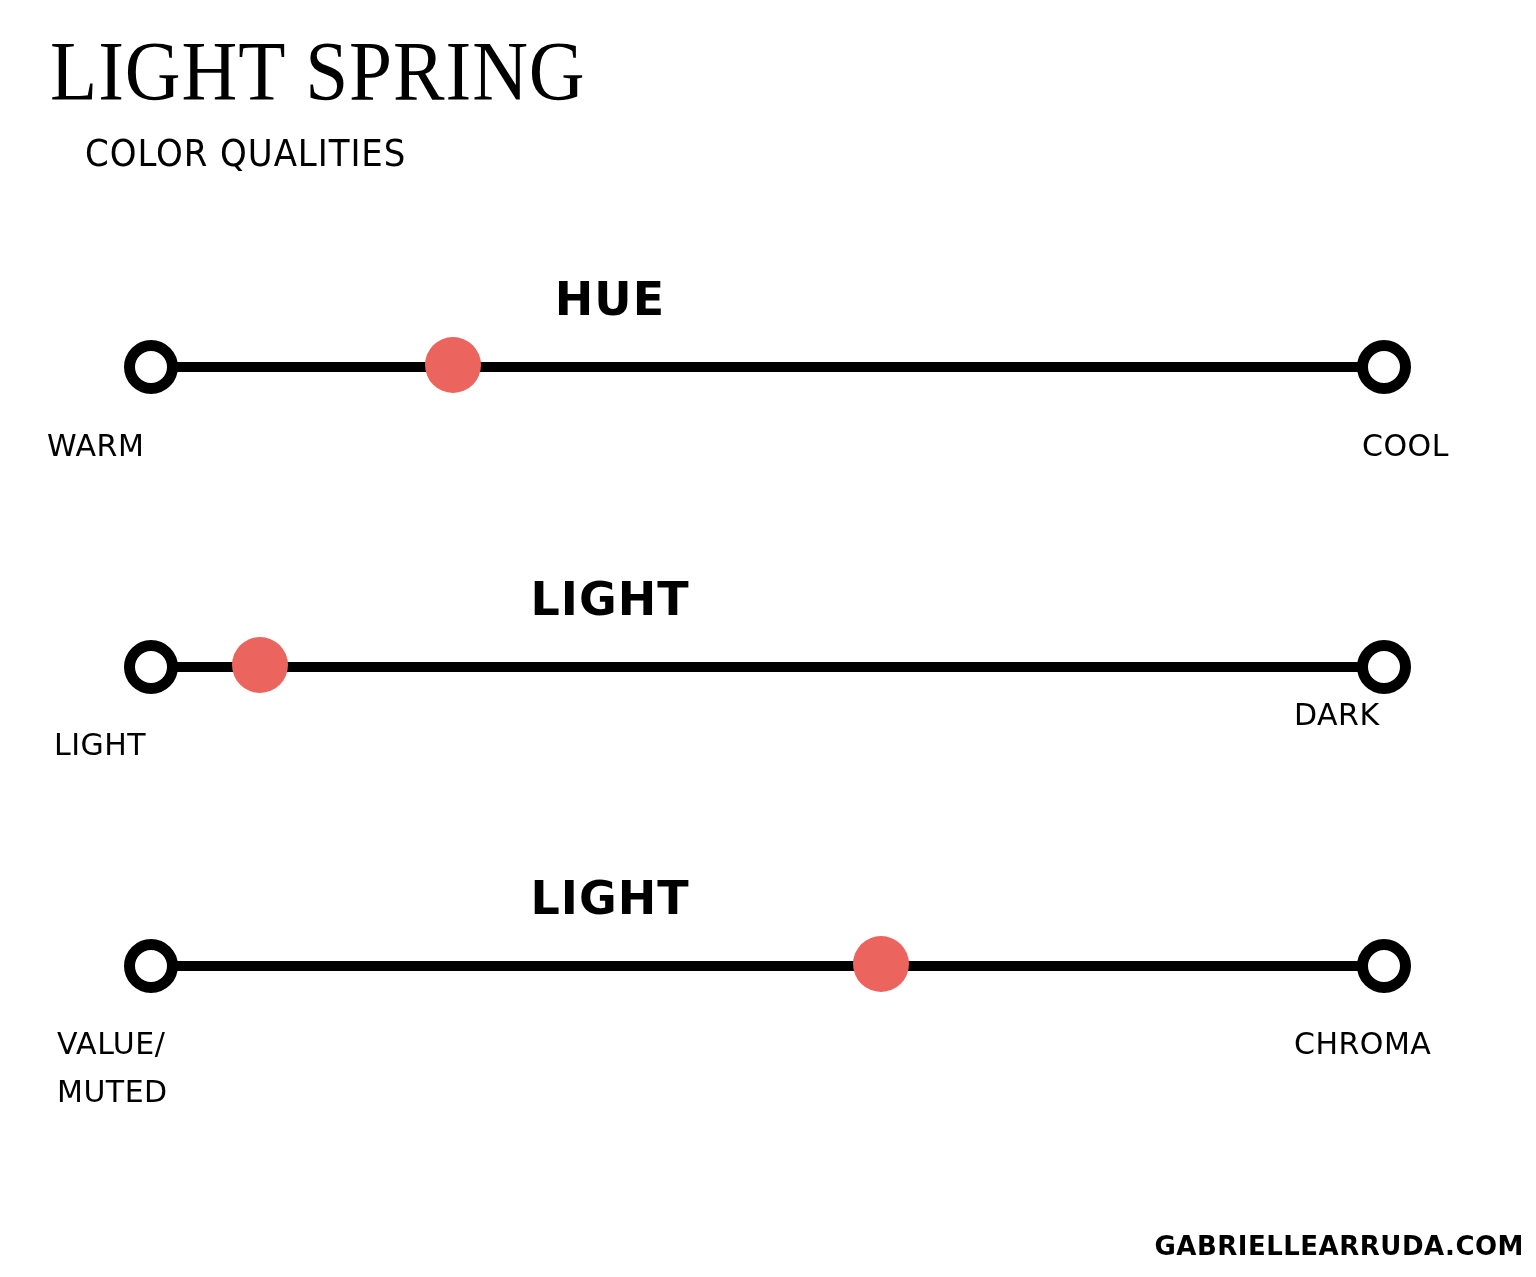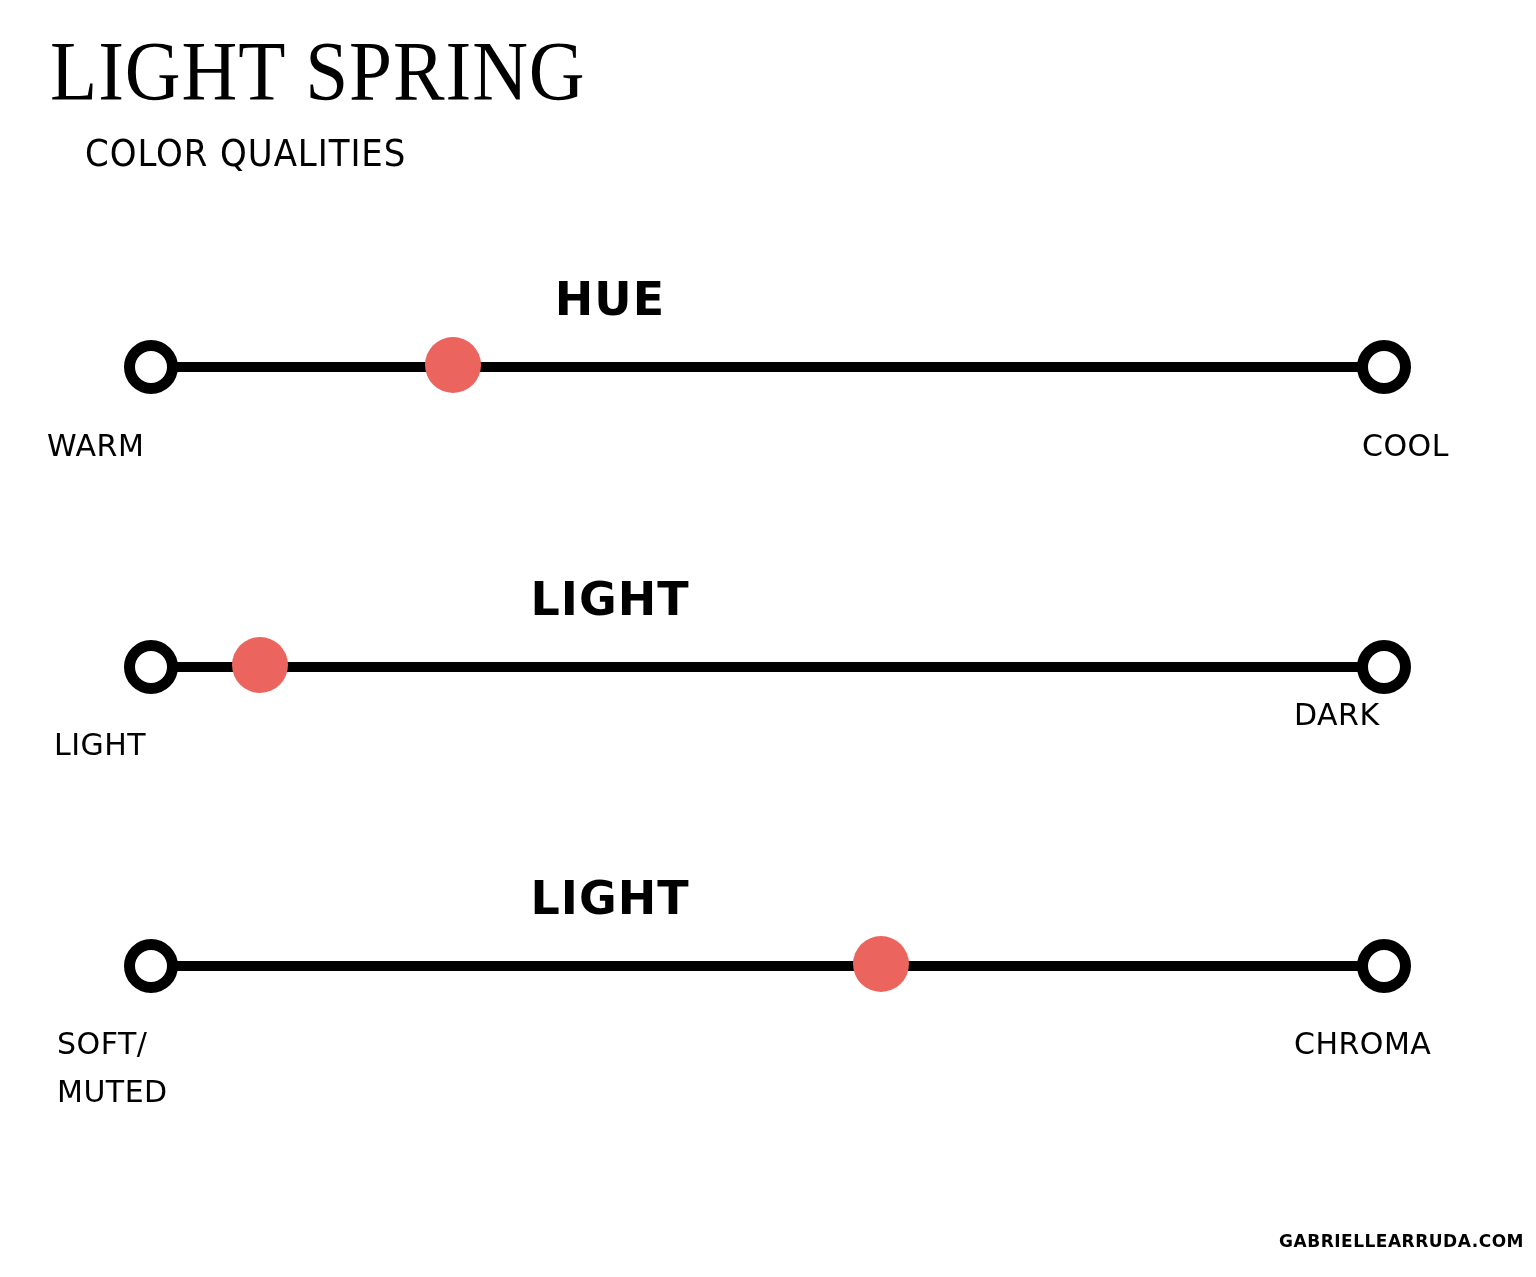--- a/index.html
+++ b/index.html
@@ -4,21 +4,21 @@
 <style>
   html, body { margin: 0; padding: 0; background: #ffffff; }
   body { width: 1536px; height: 1277px; position: relative; overflow: hidden; font-family: "DejaVu Sans", sans-serif; color: #000; }
   .title { position: absolute; left: 50px; top: 30px; font-family: "Liberation Serif", serif; font-size: 84px; letter-spacing: 1px; line-height: 1; transform: scaleX(0.92); transform-origin: left; }
   .subtitle { position: absolute; left: 85px; top: 132px; font-size: 37px; letter-spacing: 1px; font-family: "DejaVu Sans", sans-serif; transform: scaleX(0.92); transform-origin: left; }
   .scale-heading { position: absolute; left: 0; width: 1220px; text-align: center; font-weight: bold; font-size: 46px; letter-spacing: 1px; }
   .track { position: absolute; left: 151px; width: 1233px; height: 10px; background: #000; margin-top: -5px; }
   .endpoint { position: absolute; width: 32px; height: 32px; border: 11px solid #000; border-radius: 50%; background: #fff; margin-left: -27px; margin-top: -27px; }
   .marker { position: absolute; width: 56px; height: 56px; border-radius: 50%; margin-left: -28px; margin-top: -30px; }
   .end-label { position: absolute; font-size: 30px; font-weight: 500; width: 200px; margin-left: -100px; line-height: 48px; letter-spacing: 0.5px; }
-  .footer { position: absolute; right: 12px; top: 1231px; font-size: 17px; font-weight: bold; letter-spacing: 0.5px; }
+  .footer { position: absolute; right: 12px; top: 1231px; font-size: 26px; font-weight: bold; letter-spacing: 0.5px; }
 </style>
 </head>
 <body>
 
 <div class="title">LIGHT SPRING</div>
 <div class="subtitle">COLOR QUALITIES</div>
 
 <div>
   <div class="scale-heading" style="top:272px">HUE</div>
   <div class="track" style="top:367px"></div>
@@ -38,17 +38,17 @@
   <div class="end-label" style="left:154px; top:721px">LIGHT</div>
   <div class="end-label" style="left:1394px; top:691px">DARK</div>
 </div>
 
 <div>
   <div class="scale-heading" style="top:871px">LIGHT</div>
   <div class="track" style="top:966px"></div>
   <div class="endpoint" style="left:151px; top:966px"></div>
   <div class="endpoint" style="left:1384px; top:966px"></div>
   <div class="marker js-marker" style="top: 966px; left: 880.936px; background: rgb(236, 100, 94);"></div>
-  <div class="end-label" style="left:147px; top:1020px; width:180px; margin-left:-90px">SOFT/ MUTED</div>
+  <div class="end-label" style="left:147px; top:1020px; width:180px; margin-left:-90px">VALUE/ MUTED</div>
   <div class="end-label" style="left:1394px; top:1020px">CHROMA</div>
 </div>
 
 <div class="footer">GABRIELLEARRUDA.COM</div>
 
 </body></html>

